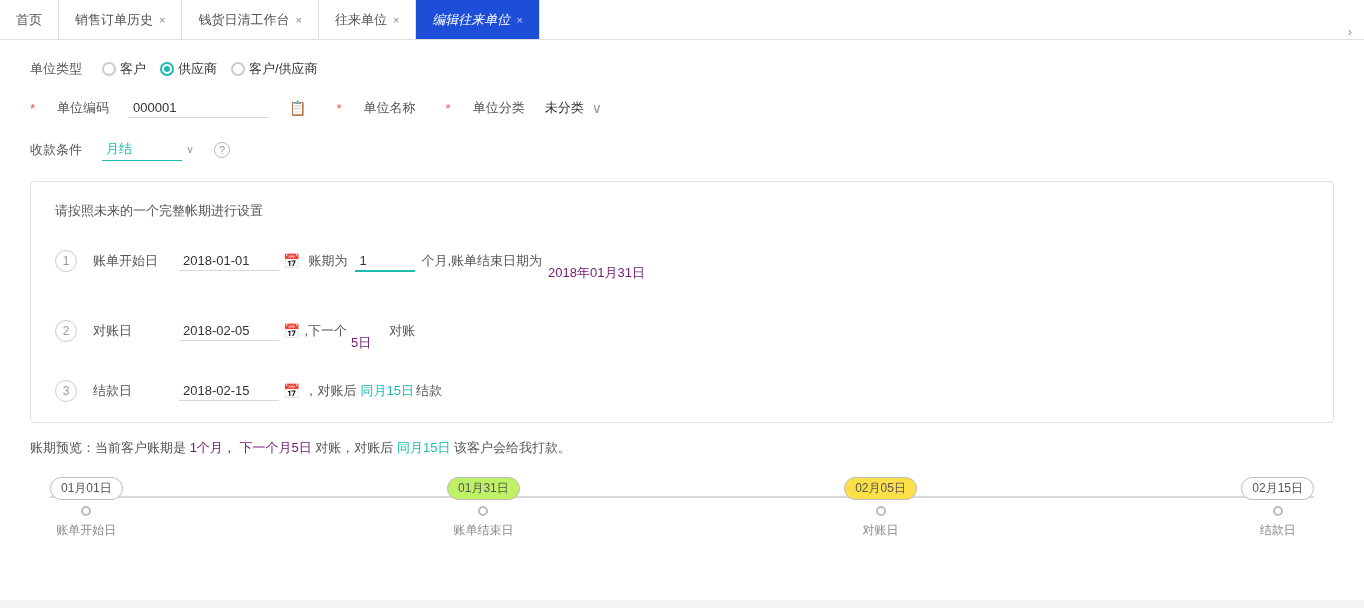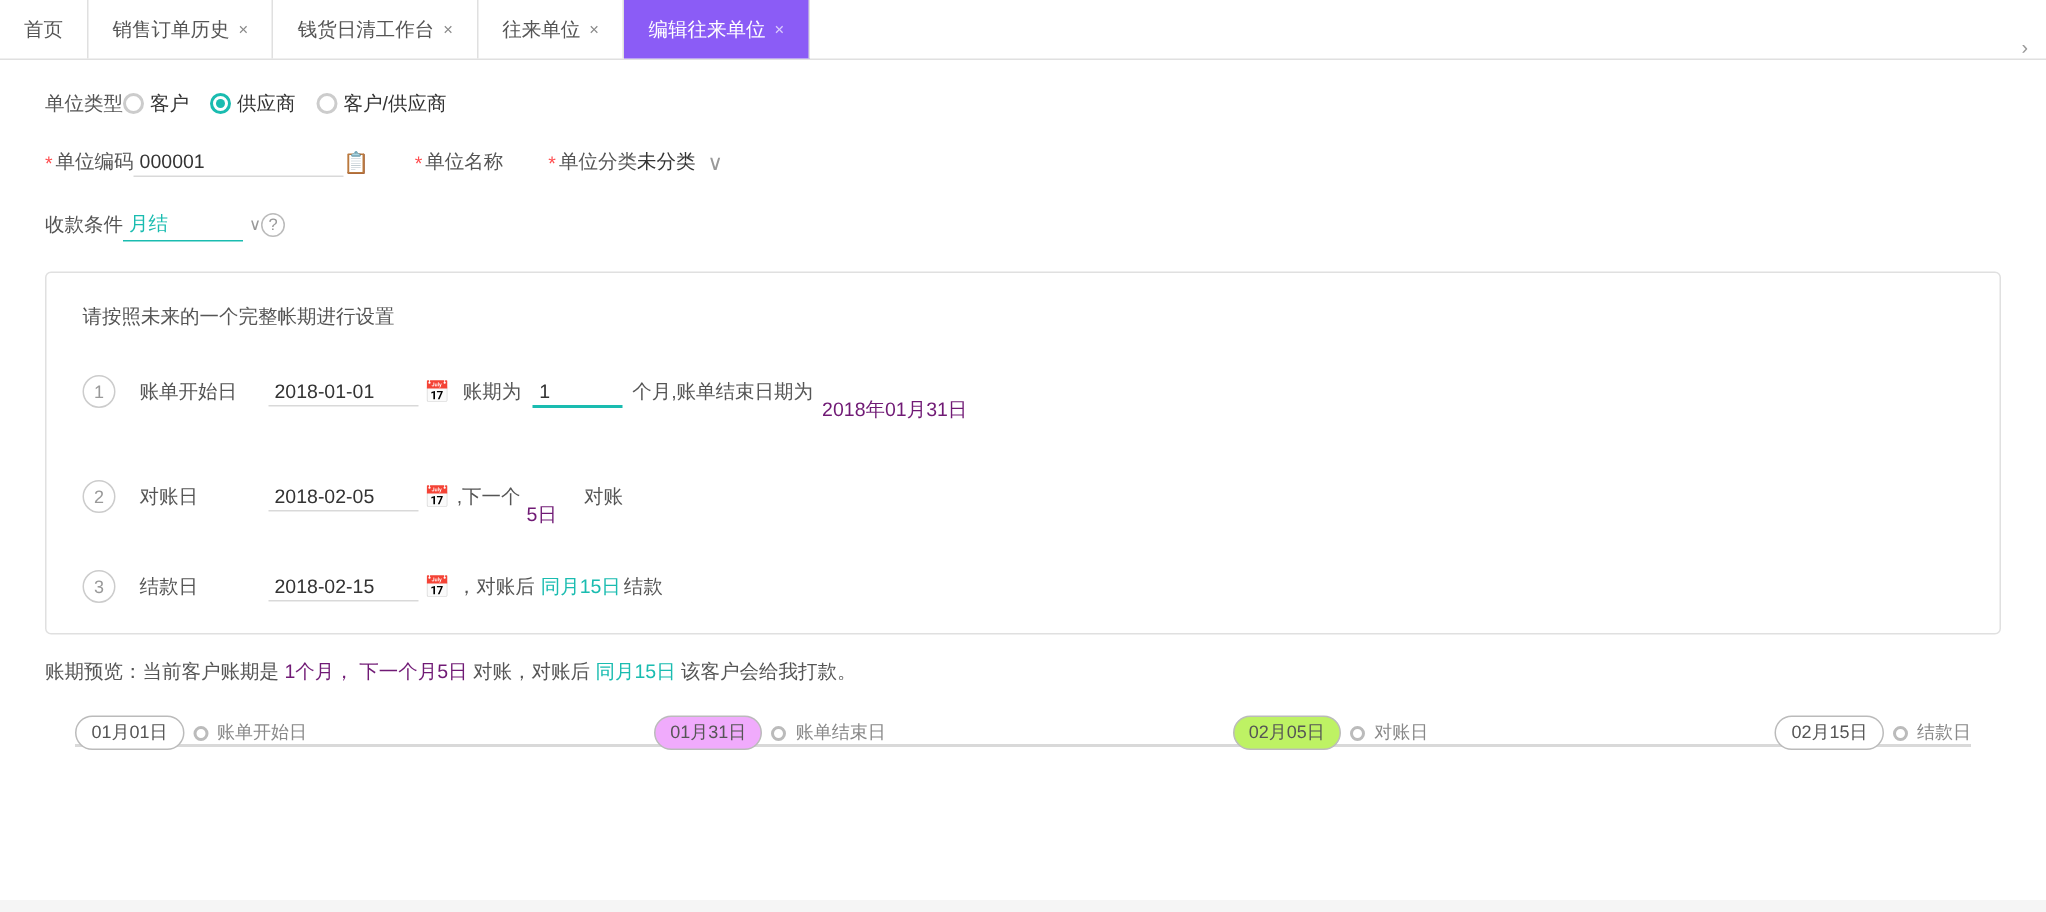--- a/index.html
+++ b/index.html
@@ -20,22 +20,23 @@
       padding: 0 16px;
       cursor: pointer;
       font-size: 13px;
       color: #555;
       border-right: 1px solid #e0e0e0;
       gap: 6px;
       white-space: nowrap;
       height: 100%;
     }
     .tab.active {
-      background: #8b5cf6;
+      background: #1d4ed8;
       color: #fff;
+      font-style: italic;
     }
     .tab .close-icon {
       font-size: 11px;
       opacity: 0.7;
       cursor: pointer;
     }
     .tab-more {
       margin-left: auto;
       display: flex;
       align-items: center;
@@ -55,21 +56,21 @@
     .form-row {
       display: flex;
       align-items: center;
       margin-bottom: 20px;
       gap: 30px;
     }
 
     .field-group {
       display: flex;
       align-items: center;
-      gap: 0;
+      gap: 20px;
     }
 
     .field-label {
       color: #555;
       font-size: 13px;
       white-space: nowrap;
     }
     .required-star {
       color: #ff4d4f;
       margin-right: 2px;
@@ -257,20 +258,21 @@
 
     
     .preview-text {
       font-size: 13px;
       color: #555;
       margin-bottom: 20px;
     }
 
     .timeline-point {
       display: flex;
+      flex-direction: column;
       align-items: center;
       gap: 6px;
     }
 
     .inline-cal {
       display: inline-flex;
       align-items: center;
       gap: 4px;
     }
   </style>
@@ -410,27 +412,27 @@
     <div style="position: absolute; top: 19px; left: 20px; right: 20px; height: 2px; background: #d9d9d9; z-index: 0;"></div>
     <div style="display: flex; justify-content: space-between; position: relative; z-index: 1;">
 
       <div class="timeline-point">
         <div style="background:#fff; border:1px solid #bbb; border-radius:12px; padding:2px 10px; font-size:12px; color:#555; white-space:nowrap;">01月01日</div>
         <div style="width:10px;height:10px;border-radius:50%;background:#fff;border:2px solid #bbb;"></div>
         <div style="font-size:12px;color:#888;white-space:nowrap;">账单开始日</div>
       </div>
 
       <div class="timeline-point">
-        <div style="background:#f0abfc; border:1px solid #bbb; border-radius:12px; padding:2px 10px; font-size:12px; color:#555; white-space:nowrap;">01月31日</div>
+        <div style="background:#bef264; border:1px solid #bbb; border-radius:12px; padding:2px 10px; font-size:12px; color:#555; white-space:nowrap;">01月31日</div>
         <div style="width:10px;height:10px;border-radius:50%;background:#fff;border:2px solid #bbb;"></div>
         <div style="font-size:12px;color:#888;white-space:nowrap;">账单结束日</div>
       </div>
 
       <div class="timeline-point">
-        <div style="background:#bef264; border:1px solid #bbb; border-radius:12px; padding:2px 10px; font-size:12px; color:#555; white-space:nowrap;">02月05日</div>
+        <div style="background:#fde047; border:1px solid #bbb; border-radius:12px; padding:2px 10px; font-size:12px; color:#555; white-space:nowrap;">02月05日</div>
         <div style="width:10px;height:10px;border-radius:50%;background:#fff;border:2px solid #bbb;"></div>
         <div style="font-size:12px;color:#888;white-space:nowrap;">对账日</div>
       </div>
 
       <div class="timeline-point">
         <div style="background:#fff; border:1px solid #bbb; border-radius:12px; padding:2px 10px; font-size:12px; color:#555; white-space:nowrap;">02月15日</div>
         <div style="width:10px;height:10px;border-radius:50%;background:#fff;border:2px solid #bbb;"></div>
         <div style="font-size:12px;color:#888;white-space:nowrap;">结款日</div>
       </div>
 

